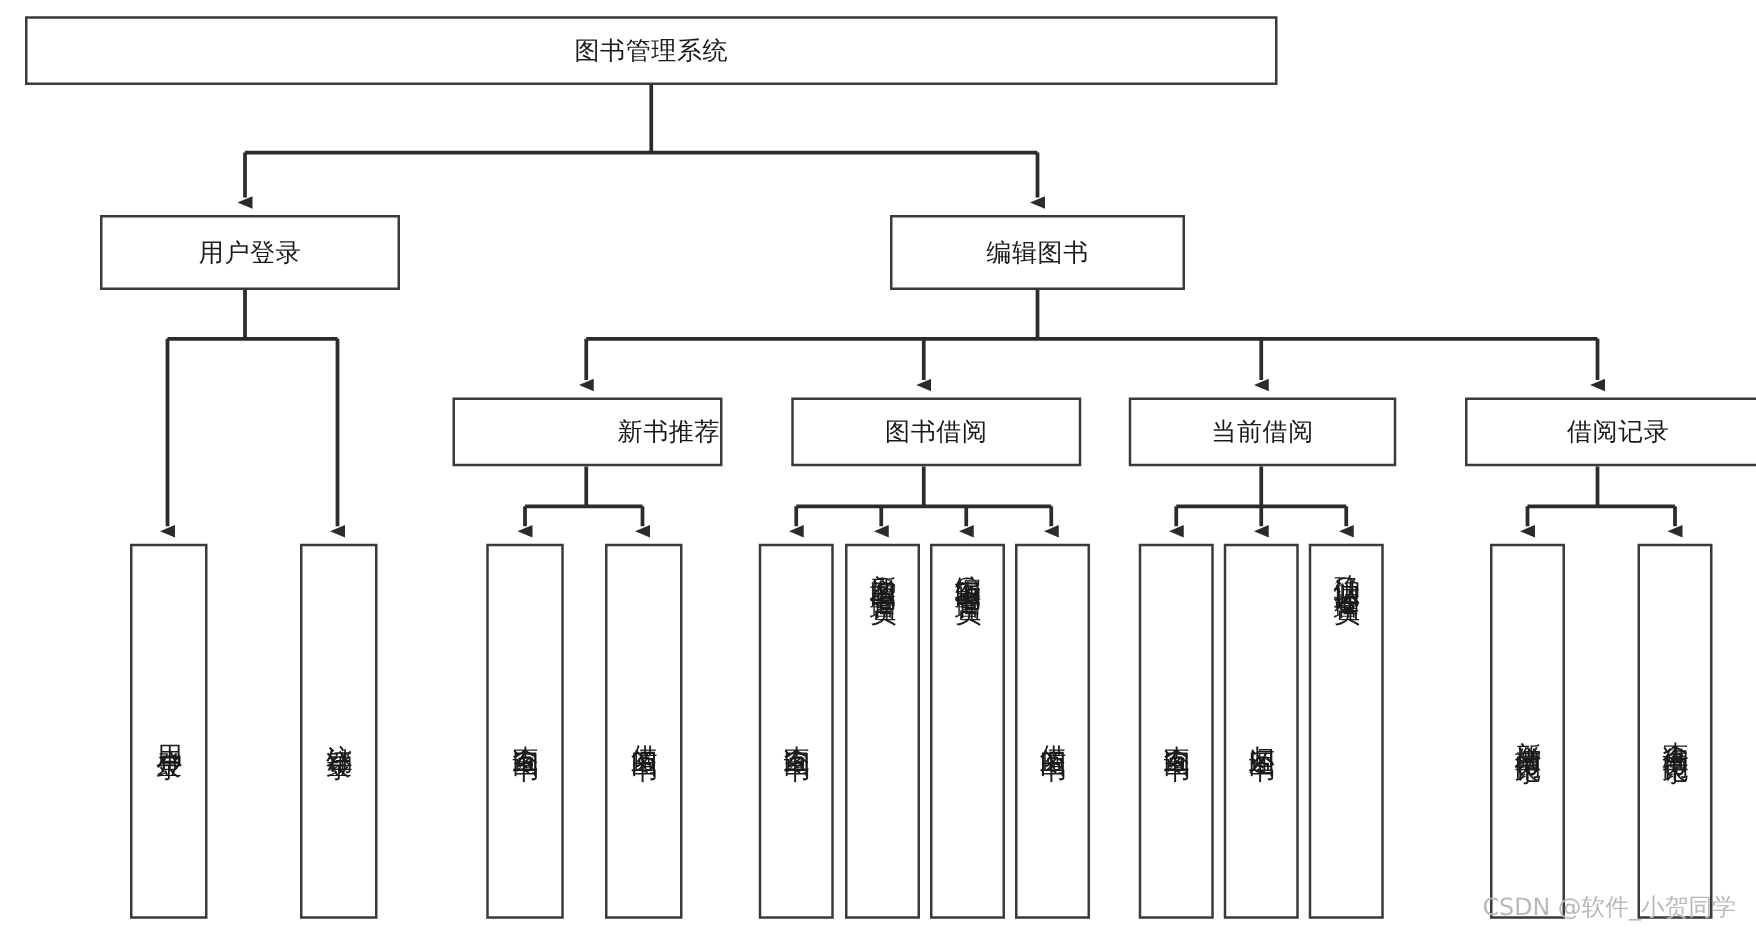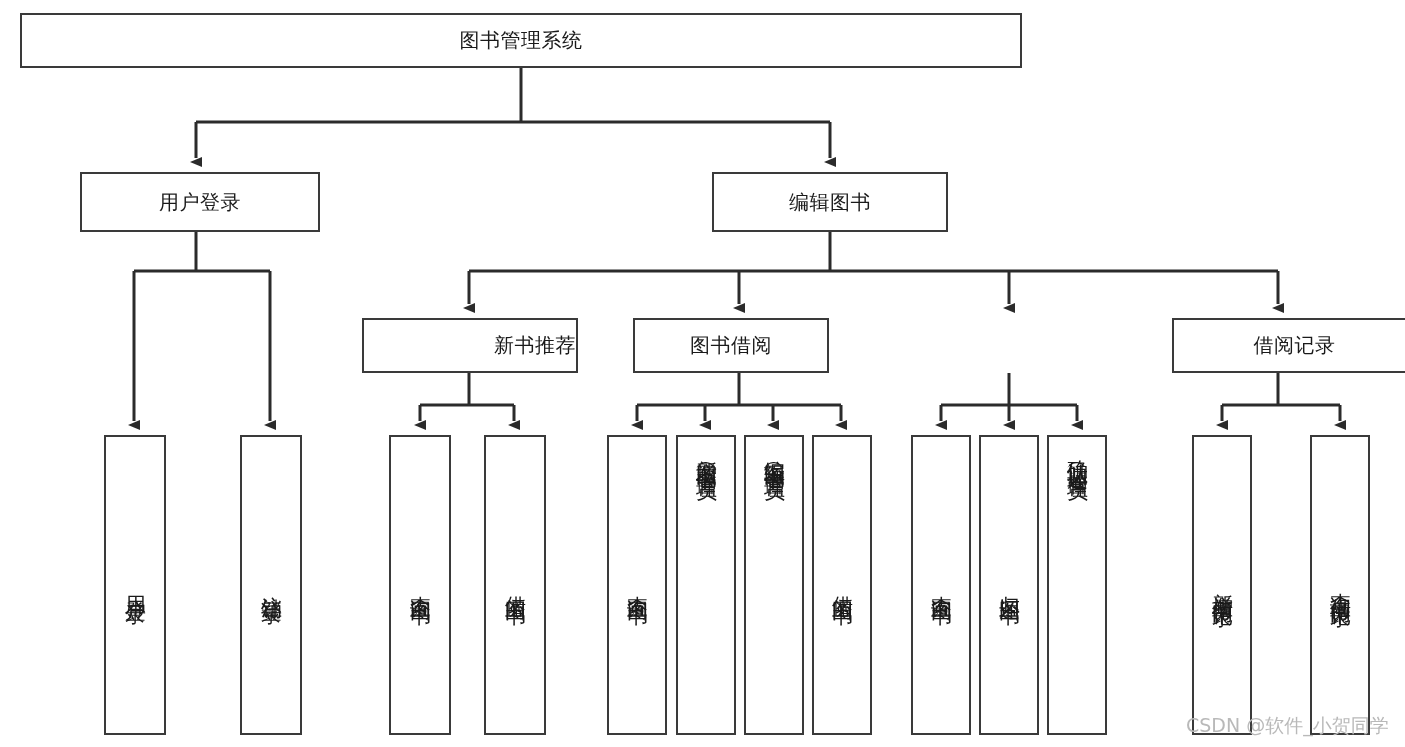--- a/index.html
+++ b/index.html
@@ -128,22 +128,25 @@
   <div class="node" style="left:80px; top:172px; width:240px; height:60px;">
     <span class="node-label">用户登录</span>
   </div>
   <div class="node" style="left:712px; top:172px; width:236px; height:60px;">
     <span class="node-label">编辑图书</span>
   </div>
 
   <div class="node" style="left:362px; top:318px; width:216px; height:55px;justify-content:flex-end;">
     <span class="node-label">新书推荐</span>
   </div>
-  <div class="node" style="left:633px; top:318px; width:196px; height:55px;">
+  <div class="node" style="left:633px; top:318px; width:232px; height:55px;">
     <span class="node-label">图书借阅</span>
+  </div>
+  <div class="node" style="left:903px; top:318px; width:214px; height:55px;">
+    <span class="node-label">当前借阅</span>
   </div>
   <div class="node" style="left:1172px; top:318px; width:245px; height:55px;">
     <span class="node-label">借阅记录</span>
   </div>
 
   <div class="node vertical centered" style="left:104px; top:435px; width:62px; height:300px;">
     <span class="node-label">用户登录</span>
   </div>
   <div class="node vertical centered" style="left:240px; top:435px; width:62px; height:300px;">
     <span class="node-label">注销登录</span>

